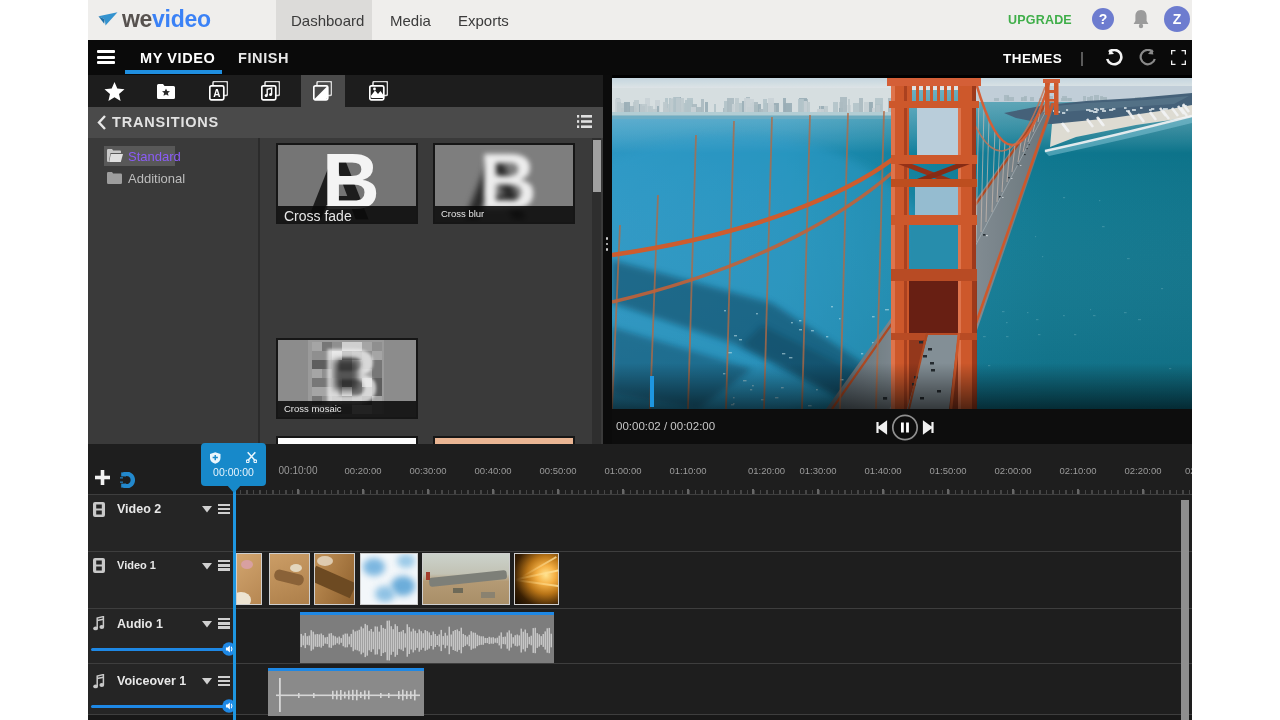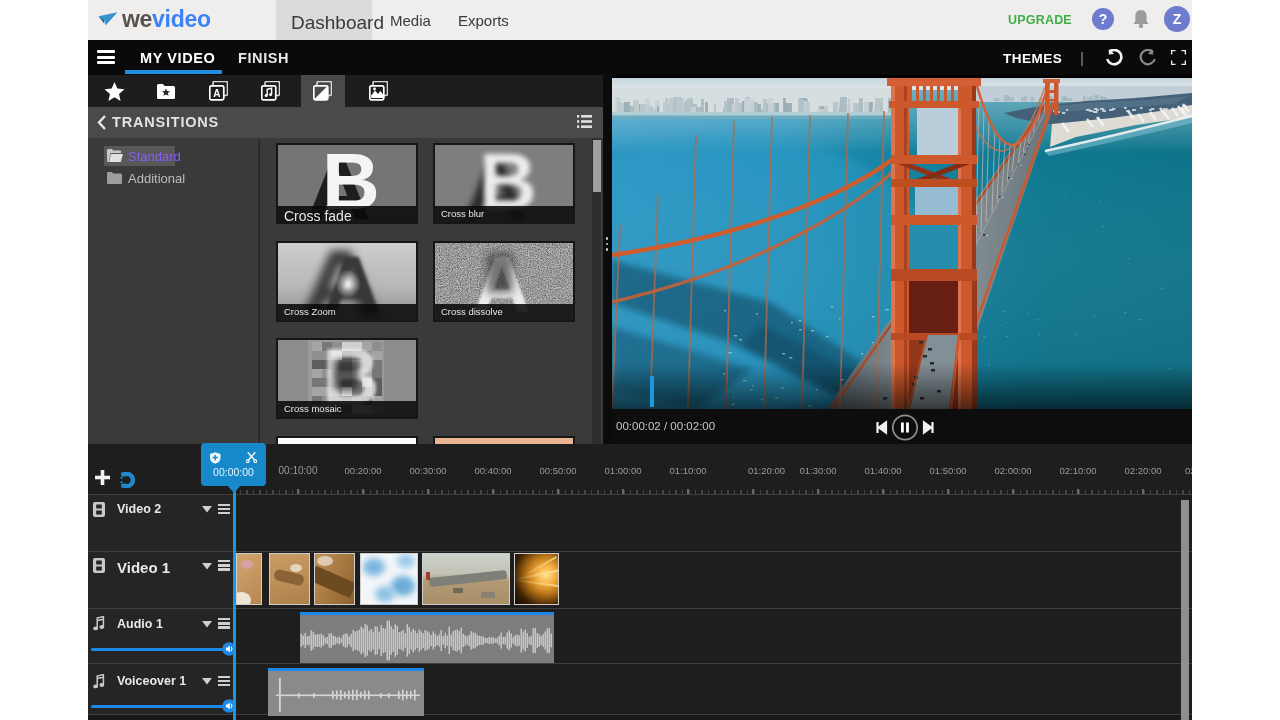--- a/index.html
+++ b/index.html
@@ -8,21 +8,21 @@
 </style></head><body>
 <div id="app">
 
 <div style="position:absolute;left:0px;top:0px;width:1104px;height:40px;background:#efeeec;"></div>
 <svg class="abs" style="left:10px;top:9px" width="20" height="17" viewBox="0 0 20 17">
 <path d="M0.5 7.2 L19.5 3.2 L7.5 16.5 L6.8 10.2 Z" fill="#3493cf"></path>
 <path d="M0.5 7.2 L6.8 10.2 L6.2 14.8 Z" fill="#1d6fa8"></path>
 </svg>
 <div style="position:absolute;left:34px;top:8px;font-size:23px;color:#57524f;font-weight:700;white-space:nowrap;line-height:1;letter-spacing:-0.3px"><span style="color:#57524f">we</span><span style="color:#3b82f6">video</span></div>
 <div style="position:absolute;left:188px;top:0px;width:96px;height:40px;background:#dcdbd9;"></div>
-<div style="position:absolute;left:203px;top:13px;font-size:19px;color:#3b3b3b;font-weight:400;white-space:nowrap;line-height:1;">Dashboard</div>
+<div style="position:absolute;left:203px;top:13px;font-size:15px;color:#3b3b3b;font-weight:400;white-space:nowrap;line-height:1;">Dashboard</div>
 <div style="position:absolute;left:302px;top:13px;font-size:15px;color:#3b3b3b;font-weight:400;white-space:nowrap;line-height:1;">Media</div>
 <div style="position:absolute;left:370px;top:13px;font-size:15px;color:#3b3b3b;font-weight:400;white-space:nowrap;line-height:1;">Exports</div>
 <div style="position:absolute;left:920px;top:14px;font-size:12.5px;color:#3fae49;font-weight:700;white-space:nowrap;line-height:1;letter-spacing:0.2px">UPGRADE</div>
 <div class="abs" style="left:1004px;top:8px;width:22px;height:22px;border-radius:50%;background:#6d7ccf;color:#fff;font-size:14px;font-weight:700;text-align:center;line-height:22px">?</div>
 <svg class="abs" style="left:1043px;top:8px" width="20" height="22" viewBox="0 0 20 22">
 <path d="M10 2 C6 2 4.4 5 4.4 8 L4.4 13 L2.6 16 L17.4 16 L15.6 13 L15.6 8 C15.6 5 14 2 10 2 Z" fill="#9b9b9b"></path>
 <circle cx="10" cy="18" r="2.2" fill="#9b9b9b"></circle>
 </svg>
 <div class="abs" style="left:1076px;top:6px;width:26px;height:26px;border-radius:50%;background:#6d7ccf;color:#fff;font-size:14px;font-weight:700;text-align:center;line-height:26px">Z</div>
 <div style="position:absolute;left:0px;top:40px;width:1104px;height:35px;background:#0a0a0a;"></div>
@@ -109,44 +109,20 @@
       <div style="position:absolute;left:44px;top:-9px;font-size:80px;font-weight:700;color:#f4f4f4">B</div>
       <div style="position:absolute;left:0;bottom:0;width:100%;height:16px;background:rgba(10,10,10,0.88);">
         <div style="position:absolute;left:6px;top:3px;font-size:14px;color:#e6e6e6;line-height:1">Cross fade</div>
       </div>
     </div>
 <div style="position:absolute;left:345px;top:143px;width:142px;height:81px;background:#7e7e7e;border:2px solid #161616;overflow:hidden">
       <div style="position:absolute;left:30px;top:-2px;font-size:84px;font-weight:700;color:#2a2a2a;filter:blur(3px);transform:scaleX(1.08)">A</div>
       <div style="position:absolute;left:44px;top:-9px;font-size:80px;font-weight:700;color:#ededed;filter:blur(2.5px)">B</div>
       <div style="position:absolute;left:0;bottom:0;width:100%;height:16px;background:rgba(10,10,10,0.88);">
         <div style="position:absolute;left:6px;top:3px;font-size:9.5px;color:#e6e6e6;line-height:1">Cross blur</div>
-      </div>
-    </div>
-<div style="position:absolute;left:188px;top:241px;width:142px;height:81px;background:#bdbdbd;border:2px solid #161616;overflow:hidden">
-      <div style="position:absolute;left:0;top:0;width:100%;height:100%;background:linear-gradient(180deg,#cdcdcd 0%,#b8b8b8 55%,#909090 100%)"></div>
-      <div style="position:absolute;left:28px;top:-14px;font-size:96px;font-weight:700;color:#3a3a3a;filter:blur(4px);transform:scaleX(1.2)">A</div>
-      <div style="position:absolute;left:45px;top:-4px;font-size:80px;font-weight:700;color:#383838;filter:blur(1.5px)">A</div>
-      <div style="position:absolute;left:57px;top:26px;width:26px;height:30px;background:radial-gradient(ellipse at center,rgba(255,255,255,0.9) 0%,rgba(255,255,255,0) 70%)"></div>
-      <div style="position:absolute;left:0;bottom:0;width:100%;height:16px;background:rgba(10,10,10,0.88);">
-        <div style="position:absolute;left:6px;top:3px;font-size:9.5px;color:#e6e6e6;line-height:1">Cross Zoom</div>
-      </div>
-    </div>
-<div style="position:absolute;left:345px;top:241px;width:142px;height:81px;background:#777;border:2px solid #161616;overflow:hidden">
-      <svg width="138" height="77" style="position:absolute;left:0;top:0">
-        <filter id="nz">
-          <feTurbulence type="fractalNoise" baseFrequency="0.9" numOctaves="2" seed="7"></feTurbulence>
-          <feColorMatrix type="matrix" values="0 0 0 0 0.6, 0 0 0 0 0.6, 0 0 0 0 0.6, 0.8 0.8 0.8 0 -0.6"></feColorMatrix>
-        </filter>
-        <rect width="138" height="77" fill="#4a4a4a"></rect>
-        <rect width="138" height="77" filter="url(#nz)"></rect>
-      </svg>
-      <div style="position:absolute;left:38px;top:-4px;font-size:80px;font-weight:700;color:rgba(250,250,250,0.85);filter:blur(1px)">A</div>
-      <div style="position:absolute;left:52px;top:10px;width:26px;height:40px;background:rgba(20,20,20,0.55);filter:blur(4px)"></div>
-      <div style="position:absolute;left:0;bottom:0;width:100%;height:16px;background:rgba(10,10,10,0.88);">
-        <div style="position:absolute;left:6px;top:3px;font-size:9.5px;color:#e6e6e6;line-height:1">Cross dissolve</div>
       </div>
     </div>
 <div style="position:absolute;left:188px;top:338px;width:142px;height:81px;background:#8c8c8c;border:2px solid #161616;overflow:hidden">
       <div style="position:absolute;left:30px;top:0px;width:76px;height:74px;background:#9a9a9a"></div>
       <div style="position:absolute;left:34px;top:2px;width:10px;height:9px;background:#a5a5a5"></div>
       <div style="position:absolute;left:44px;top:2px;width:10px;height:9px;background:#777"></div>
       <div style="position:absolute;left:54px;top:2px;width:10px;height:9px;background:#8f8f8f"></div>
       <div style="position:absolute;left:64px;top:2px;width:10px;height:9px;background:#cfcfcf"></div>
       <div style="position:absolute;left:74px;top:2px;width:10px;height:9px;background:#cfcfcf"></div>
       <div style="position:absolute;left:84px;top:2px;width:10px;height:9px;background:#a5a5a5"></div>
@@ -718,21 +694,21 @@
       <path d="M0 0 L10 0 L5 6.5 Z" fill="#d0d0d0"></path>
     </svg>
 <div style="position:absolute;left:130px;top:503.5px;width:12px;height:2.4px;background:#d0d0d0;"></div>
     <div style="position:absolute;left:130px;top:507.7px;width:12px;height:2.4px;background:#d0d0d0;"></div>
     <div style="position:absolute;left:130px;top:511.9px;width:12px;height:2.4px;background:#d0d0d0;"></div>
 <svg class="abs" style="left:5px;top:558.0px" width="12" height="15" viewBox="0 0 12 15">
 <rect x="0" y="0" width="12" height="15" rx="2" fill="#c9c9c9"></rect>
 <rect x="3.2" y="2.5" width="5.6" height="4" fill="#252525"></rect>
 <rect x="3.2" y="8.5" width="5.6" height="4" fill="#252525"></rect>
 </svg>
-<div style="position:absolute;left:29px;top:559.5px;font-size:15px;color:#e8e8e8;font-weight:700;white-space:nowrap;line-height:1;">Video 1</div>
+<div style="position:absolute;left:29px;top:559.5px;font-size:11px;color:#e8e8e8;font-weight:700;white-space:nowrap;line-height:1;">Video 1</div>
 <svg class="abs" style="left:114px;top:562.5px" width="10" height="7" viewBox="0 0 10 7">
       <path d="M0 0 L10 0 L5 6.5 Z" fill="#d0d0d0"></path>
     </svg>
 <div style="position:absolute;left:130px;top:560.0px;width:12px;height:2.4px;background:#d0d0d0;"></div>
     <div style="position:absolute;left:130px;top:564.2px;width:12px;height:2.4px;background:#d0d0d0;"></div>
     <div style="position:absolute;left:130px;top:568.4px;width:12px;height:2.4px;background:#d0d0d0;"></div>
 <svg class="abs" style="left:5px;top:616.0px" width="12" height="15" viewBox="0 0 12 15">
 <path d="M4.2 12.2 L4.2 2 L10.4 0.6 L10.4 10.8" stroke="#c9c9c9" stroke-width="1.5" fill="none"></path>
 <path d="M4.2 4.6 L10.4 3.2" stroke="#c9c9c9" stroke-width="1.5"></path>
 <ellipse cx="2.6" cy="12.4" rx="2.4" ry="1.9" fill="#c9c9c9"></ellipse>

